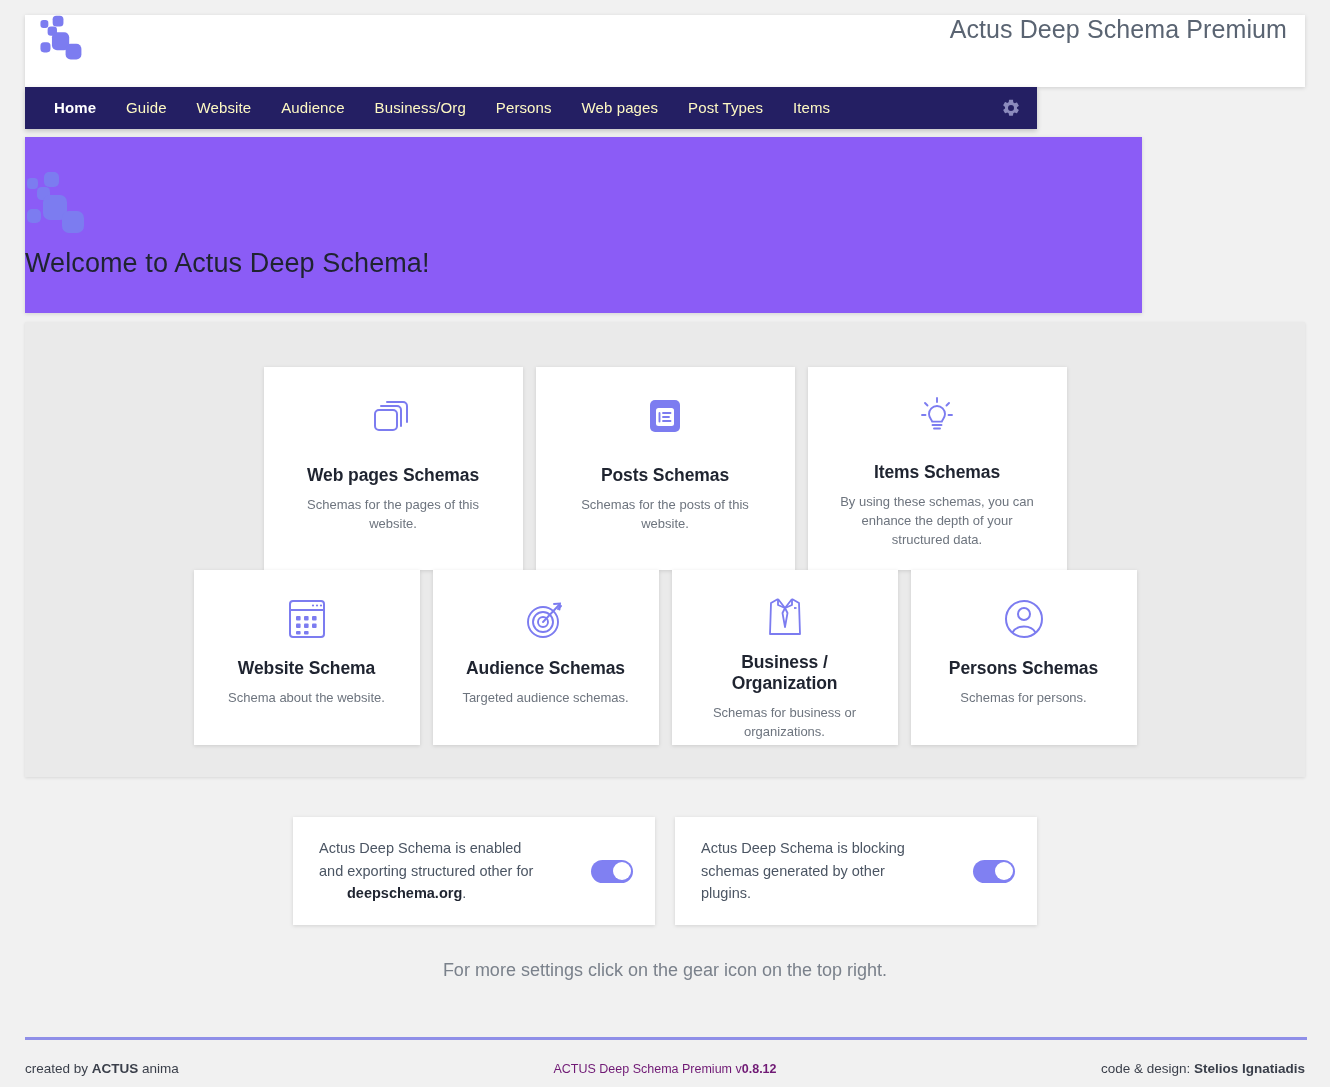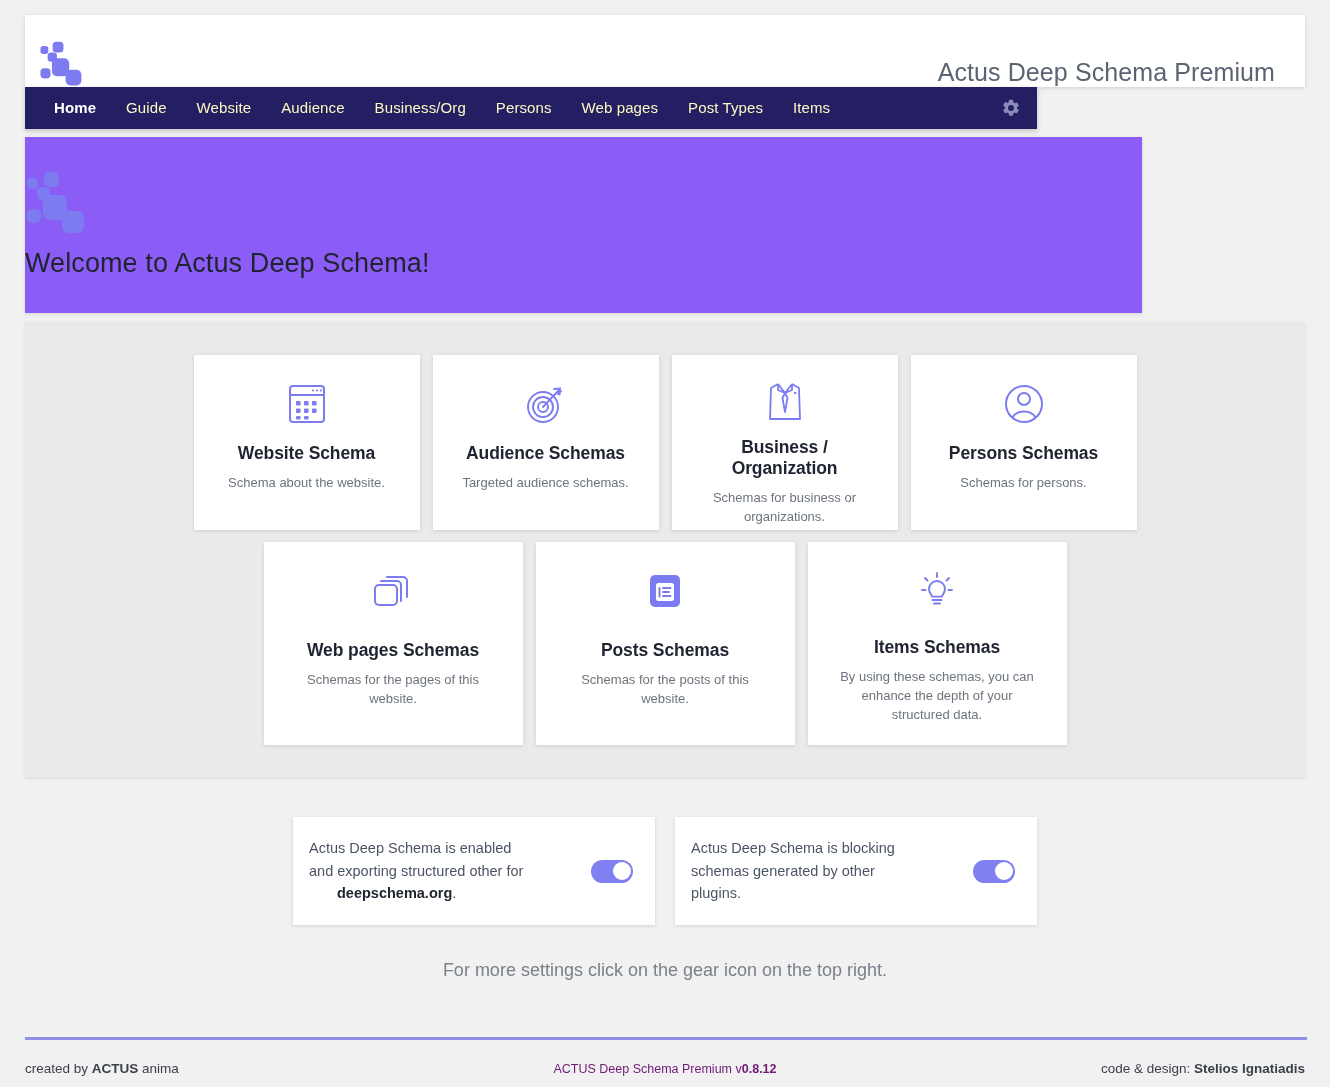--- a/index.html
+++ b/index.html
@@ -23,23 +23,23 @@
   
   .header {
     position: absolute;
     left: 25px;
     top: 15px;
     width: 1280px;
     height: 72px;
     background: #ffffff;
     box-shadow: 0 1px 4px rgba(0,0,0,0.14);
     display: flex;
-    align-items: flex-end;
+    align-items: flex-start;
     justify-content: space-between;
-    padding: 0 16px 0 14px;
+    padding: 0 4px 0 14px;
   }
   .logo-small { width: 46px; height: 46px; display: block; }
   .header-title {
     font-size: 25px;
     color: #5a6472;
     font-weight: 400;
     letter-spacing: 0.1px;
     padding-right: 14px;
   }
 
@@ -167,21 +167,21 @@
     justify-content: center;
     gap: 20px;
   }
   .toggle-card {
     background: #ffffff;
     box-shadow: 0 1px 4px rgba(0,0,0,0.13);
     width: 362px;
     height: 108px;
     display: flex;
     align-items: center;
-    padding: 0 22px 0 16px;
+    padding: 0 22px 0 26px;
     gap: 14px;
   }
   .toggle-card.wide { width: 362px; }
   .toggle-text {
     font-size: 14.5px;
     color: #4b5563;
     line-height: 1.55;
     flex: 1;
   }
   .toggle-text b { color: #1f2430; font-weight: bold; margin-left: 28px; }
@@ -293,20 +293,70 @@
           <rect x="18" y="23" width="24" height="25" rx="7"></rect>
           <rect x="2" y="37" width="14" height="14" rx="5"></rect>
           <rect x="37" y="39" width="22" height="22" rx="7"></rect>
         </g>
       </svg>
     </span>
     <div class="welcome-title">Welcome to Actus Deep Schema!</div>
   </div>
 
   <div class="schema-panel">
+
+    <div class="row row2">
+
+      <div class="card card-r2">
+        <div class="card-icon">
+          <svg width="44" height="40" viewBox="0 0 44 40" fill="none" stroke="#7c7cf0" stroke-width="2" stroke-linecap="round">
+            <rect x="4" y="14" width="22" height="20" rx="4"></rect>
+            <path d="M10 10 h16 a4 4 0 0 1 4 4 v16"></path>
+            <path d="M16 6 h16 a4 4 0 0 1 4 4 v16"></path>
+          </svg>
+        </div>
+        <div class="card-title">Web pages Schemas</div>
+        <div class="card-desc">Schemas for the pages of this website.</div>
+      </div>
+
+      <div class="card card-r2">
+        <div class="card-icon">
+          <svg width="40" height="40" viewBox="0 0 40 40" fill="none">
+            <rect x="5" y="4" width="30" height="32" rx="5" fill="#7c7cf0"></rect>
+            <rect x="11" y="12" width="18" height="18" rx="2.5" fill="#ffffff"></rect>
+            <g stroke="#7c7cf0" stroke-width="1.9" stroke-linecap="round">
+              <line x1="14.5" y1="17" x2="14.5" y2="25.5"></line>
+              <line x1="18" y1="17" x2="25.5" y2="17"></line>
+              <line x1="18" y1="21" x2="24" y2="21"></line>
+              <line x1="18" y1="25" x2="25.5" y2="25"></line>
+            </g>
+          </svg>
+        </div>
+        <div class="card-title">Posts Schemas</div>
+        <div class="card-desc">Schemas for the posts of this website.</div>
+      </div>
+
+      <div class="card card-r2">
+        <div class="card-icon">
+          <svg width="44" height="44" viewBox="0 0 44 44" fill="none" stroke="#7c7cf0" stroke-width="1.9" stroke-linecap="round">
+            <path d="M14 21a8 8 0 1 1 16 0c0 3.6-2.4 5.3-3.2 7.6h-9.6C16.4 26.3 14 24.6 14 21z"></path>
+            <line x1="17.5" y1="32" x2="26.5" y2="32"></line>
+            <line x1="19" y1="35.5" x2="25" y2="35.5"></line>
+            <line x1="22" y1="5" x2="22" y2="9"></line>
+            <line x1="10" y1="10" x2="12.5" y2="12.5"></line>
+            <line x1="34" y1="10" x2="31.5" y2="12.5"></line>
+            <line x1="7" y1="22" x2="10.5" y2="22"></line>
+            <line x1="37" y1="22" x2="33.5" y2="22"></line>
+          </svg>
+        </div>
+        <div class="card-title">Items Schemas</div>
+        <div class="card-desc">By using these schemas, you can enhance the depth of your structured data.</div>
+      </div>
+
+    </div>
 
     <div class="row row1">
 
       <div class="card card-r1">
         <div class="card-icon">
           <svg width="40" height="44" viewBox="0 0 40 44" fill="none" stroke="#7c7cf0" stroke-width="2">
             <rect x="3" y="4" width="34" height="36" rx="3"></rect>
             <line x1="3" y1="13" x2="37" y2="13"></line>
             <circle cx="26" cy="8.5" r="1.1" fill="#7c7cf0" stroke="none"></circle>
             <circle cx="30" cy="8.5" r="1.1" fill="#7c7cf0" stroke="none"></circle>
@@ -363,70 +413,20 @@
             <circle cx="21" cy="21" r="18"></circle>
             <circle cx="21" cy="16" r="6"></circle>
             <path d="M9.5 34.5a12.5 10 0 0 1 23 0"></path>
           </svg>
         </div>
         <div class="card-title">Persons Schemas</div>
         <div class="card-desc">Schemas for persons.</div>
       </div>
 
     </div>
-
-    <div class="row row2">
-
-      <div class="card card-r2">
-        <div class="card-icon">
-          <svg width="44" height="40" viewBox="0 0 44 40" fill="none" stroke="#7c7cf0" stroke-width="2" stroke-linecap="round">
-            <rect x="4" y="14" width="22" height="20" rx="4"></rect>
-            <path d="M10 10 h16 a4 4 0 0 1 4 4 v16"></path>
-            <path d="M16 6 h16 a4 4 0 0 1 4 4 v16"></path>
-          </svg>
-        </div>
-        <div class="card-title">Web pages Schemas</div>
-        <div class="card-desc">Schemas for the pages of this website.</div>
-      </div>
-
-      <div class="card card-r2">
-        <div class="card-icon">
-          <svg width="40" height="40" viewBox="0 0 40 40" fill="none">
-            <rect x="5" y="4" width="30" height="32" rx="5" fill="#7c7cf0"></rect>
-            <rect x="11" y="12" width="18" height="18" rx="2.5" fill="#ffffff"></rect>
-            <g stroke="#7c7cf0" stroke-width="1.9" stroke-linecap="round">
-              <line x1="14.5" y1="17" x2="14.5" y2="25.5"></line>
-              <line x1="18" y1="17" x2="25.5" y2="17"></line>
-              <line x1="18" y1="21" x2="24" y2="21"></line>
-              <line x1="18" y1="25" x2="25.5" y2="25"></line>
-            </g>
-          </svg>
-        </div>
-        <div class="card-title">Posts Schemas</div>
-        <div class="card-desc">Schemas for the posts of this website.</div>
-      </div>
-
-      <div class="card card-r2">
-        <div class="card-icon">
-          <svg width="44" height="44" viewBox="0 0 44 44" fill="none" stroke="#7c7cf0" stroke-width="1.9" stroke-linecap="round">
-            <path d="M14 21a8 8 0 1 1 16 0c0 3.6-2.4 5.3-3.2 7.6h-9.6C16.4 26.3 14 24.6 14 21z"></path>
-            <line x1="17.5" y1="32" x2="26.5" y2="32"></line>
-            <line x1="19" y1="35.5" x2="25" y2="35.5"></line>
-            <line x1="22" y1="5" x2="22" y2="9"></line>
-            <line x1="10" y1="10" x2="12.5" y2="12.5"></line>
-            <line x1="34" y1="10" x2="31.5" y2="12.5"></line>
-            <line x1="7" y1="22" x2="10.5" y2="22"></line>
-            <line x1="37" y1="22" x2="33.5" y2="22"></line>
-          </svg>
-        </div>
-        <div class="card-title">Items Schemas</div>
-        <div class="card-desc">By using these schemas, you can enhance the depth of your structured data.</div>
-      </div>
-
-    </div>
   </div>
 
   <div class="toggles">
 
     <div class="toggle-card">
       <div class="toggle-text">
         <span>Actus Deep Schema is enabled</span><br>
         <span>and exporting structured other for</span><br>
         <b>deepschema.org</b><span>.</span>
       </div>

